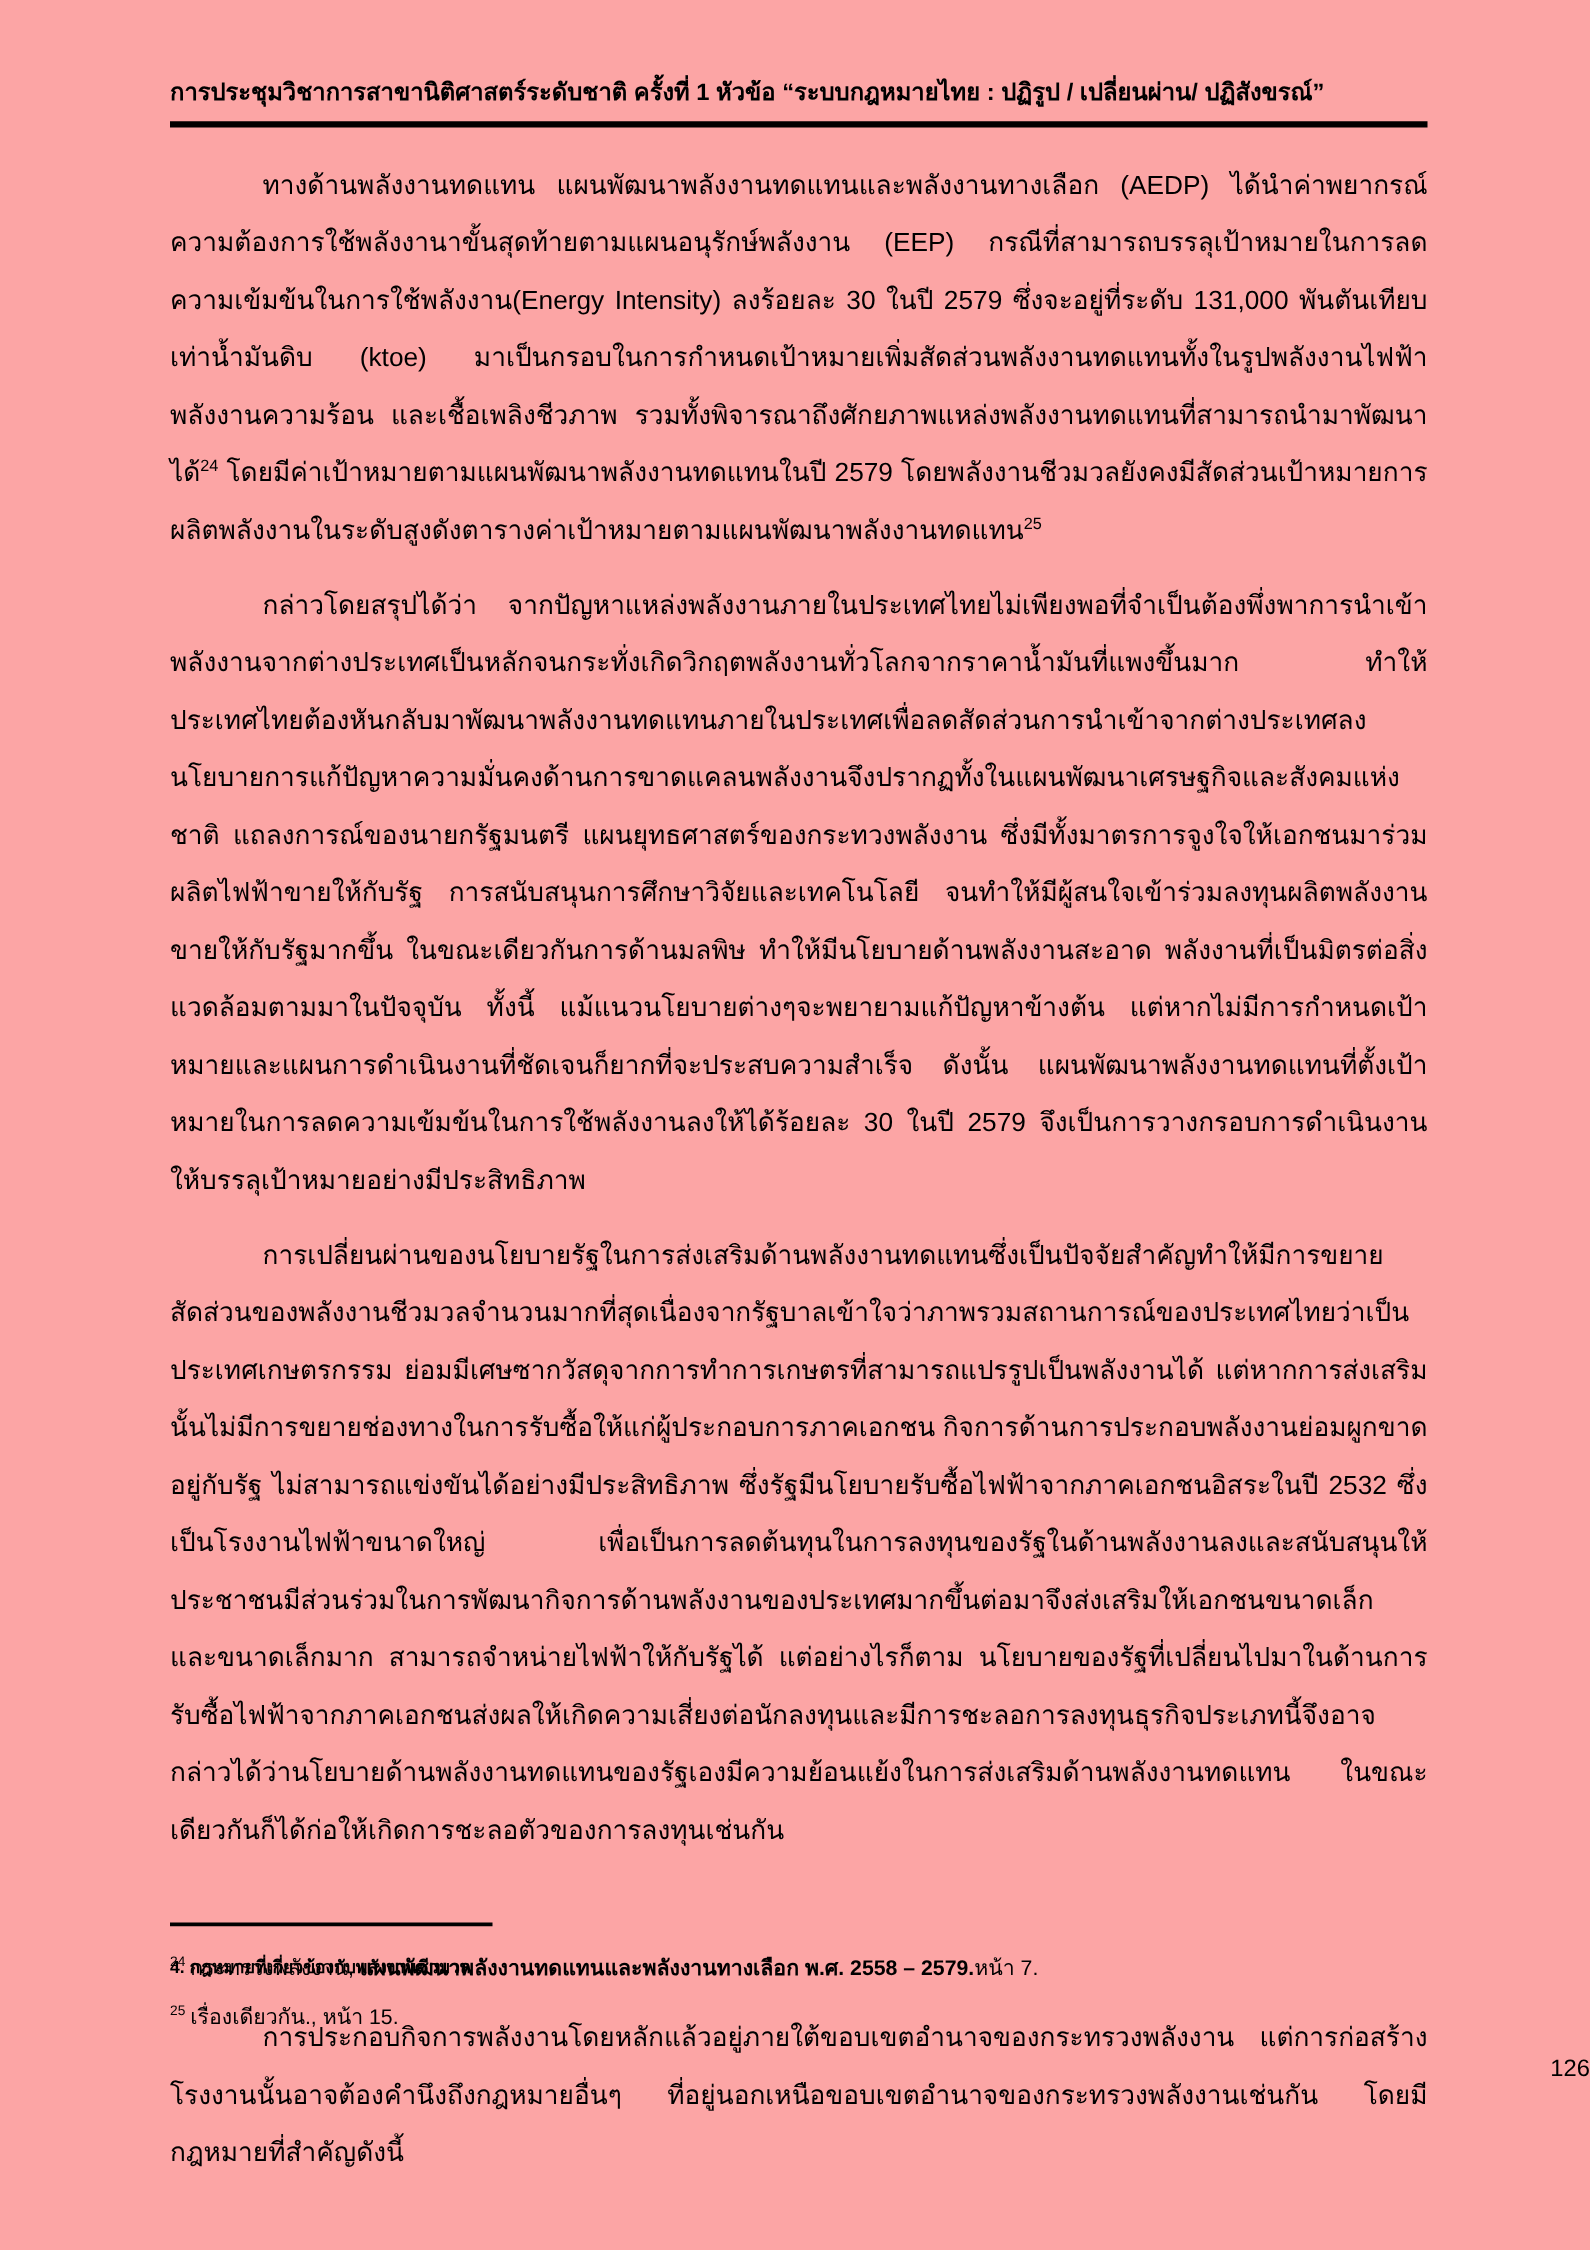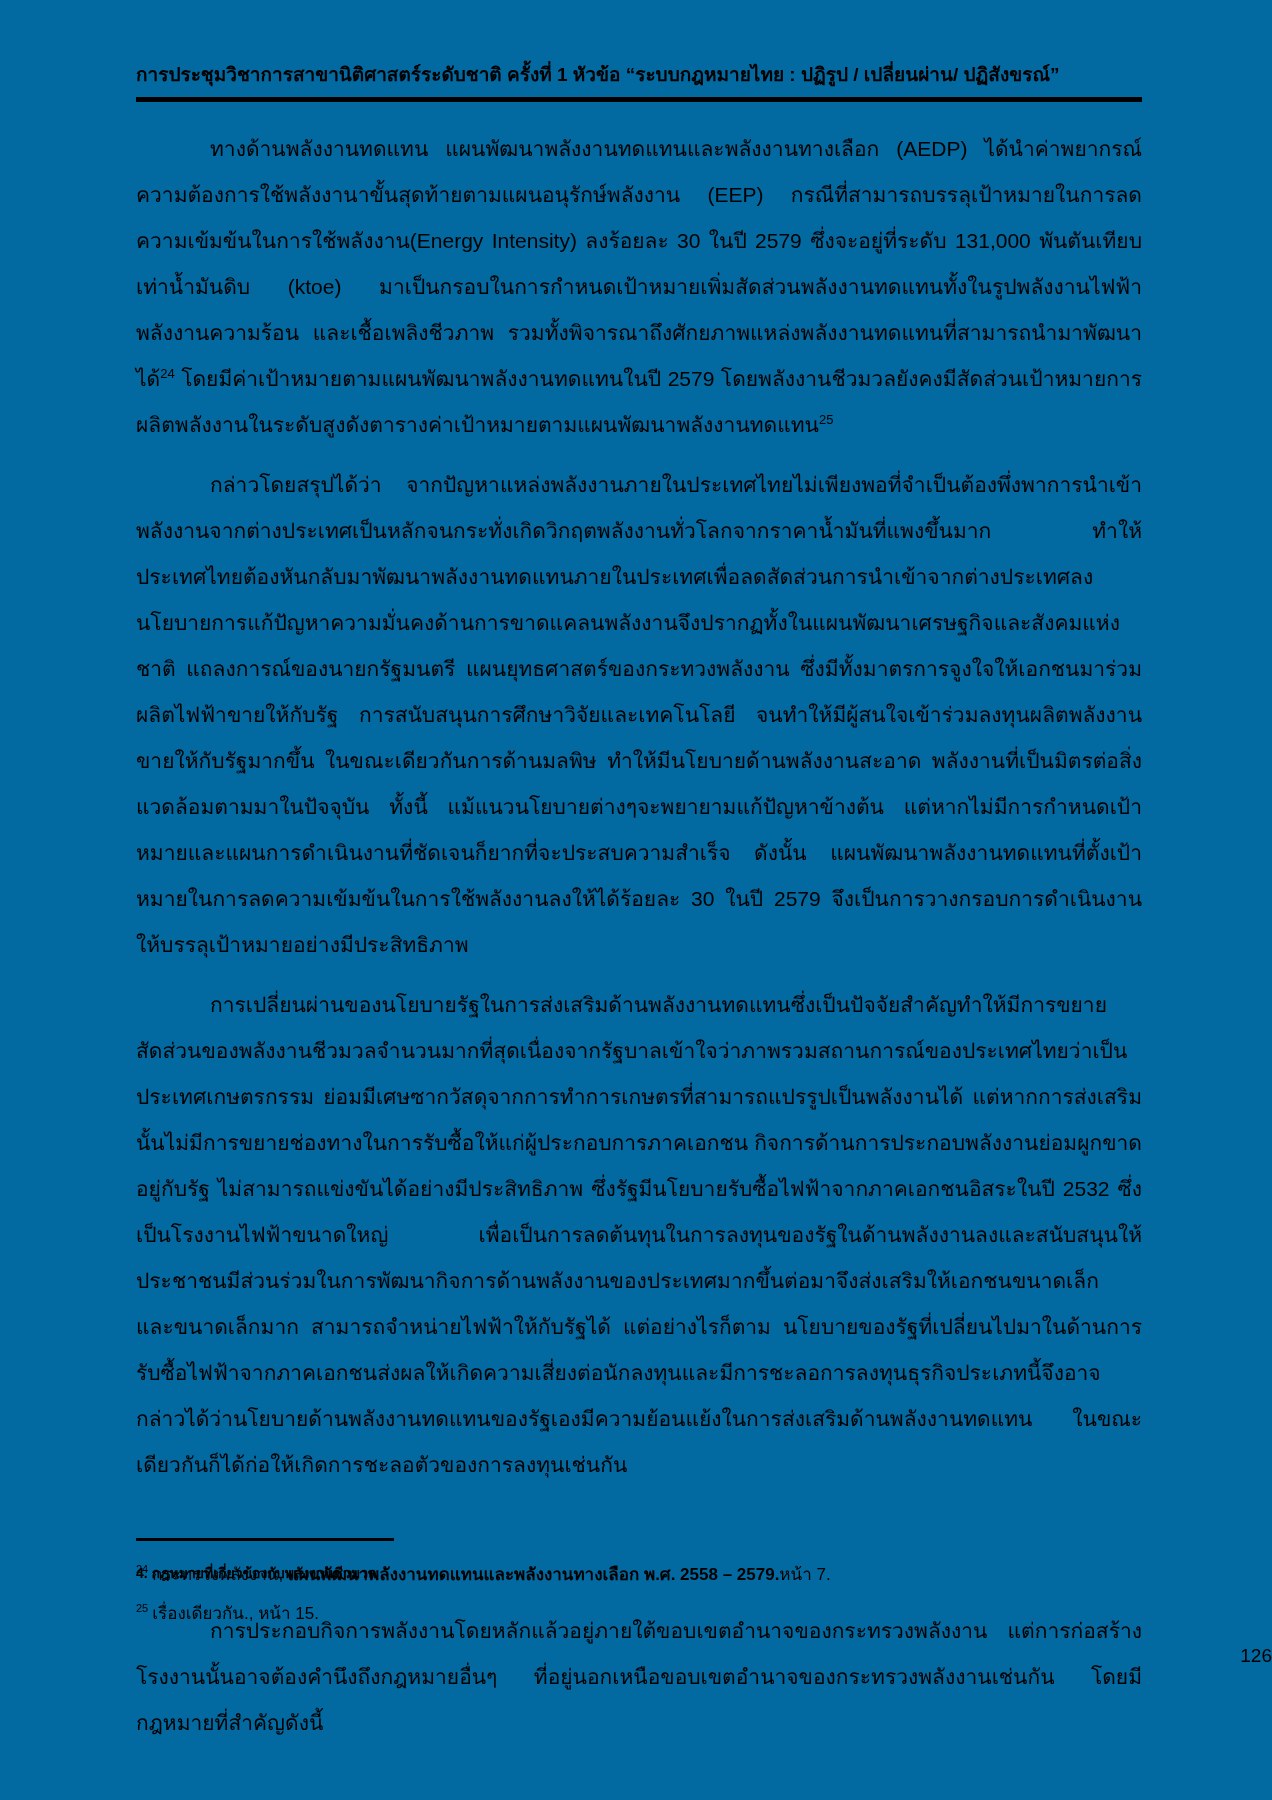--- a/index.html
+++ b/index.html
@@ -4,21 +4,21 @@
 <style>
   html, body {
     margin: 0;
     padding: 0;
     background: #ffffff;
   }
   .page {
     position: relative;
     width: 1272px;
     height: 1800px;
-    background: #0369a1;
+    background: #fca5a5;
     color: #000000;
     font-family: "Liberation Sans", "DejaVu Sans", sans-serif;
     overflow: hidden;
   }
   .content {
     position: absolute;
     left: 136px;
     right: 130px;
     top: 0;
   }

